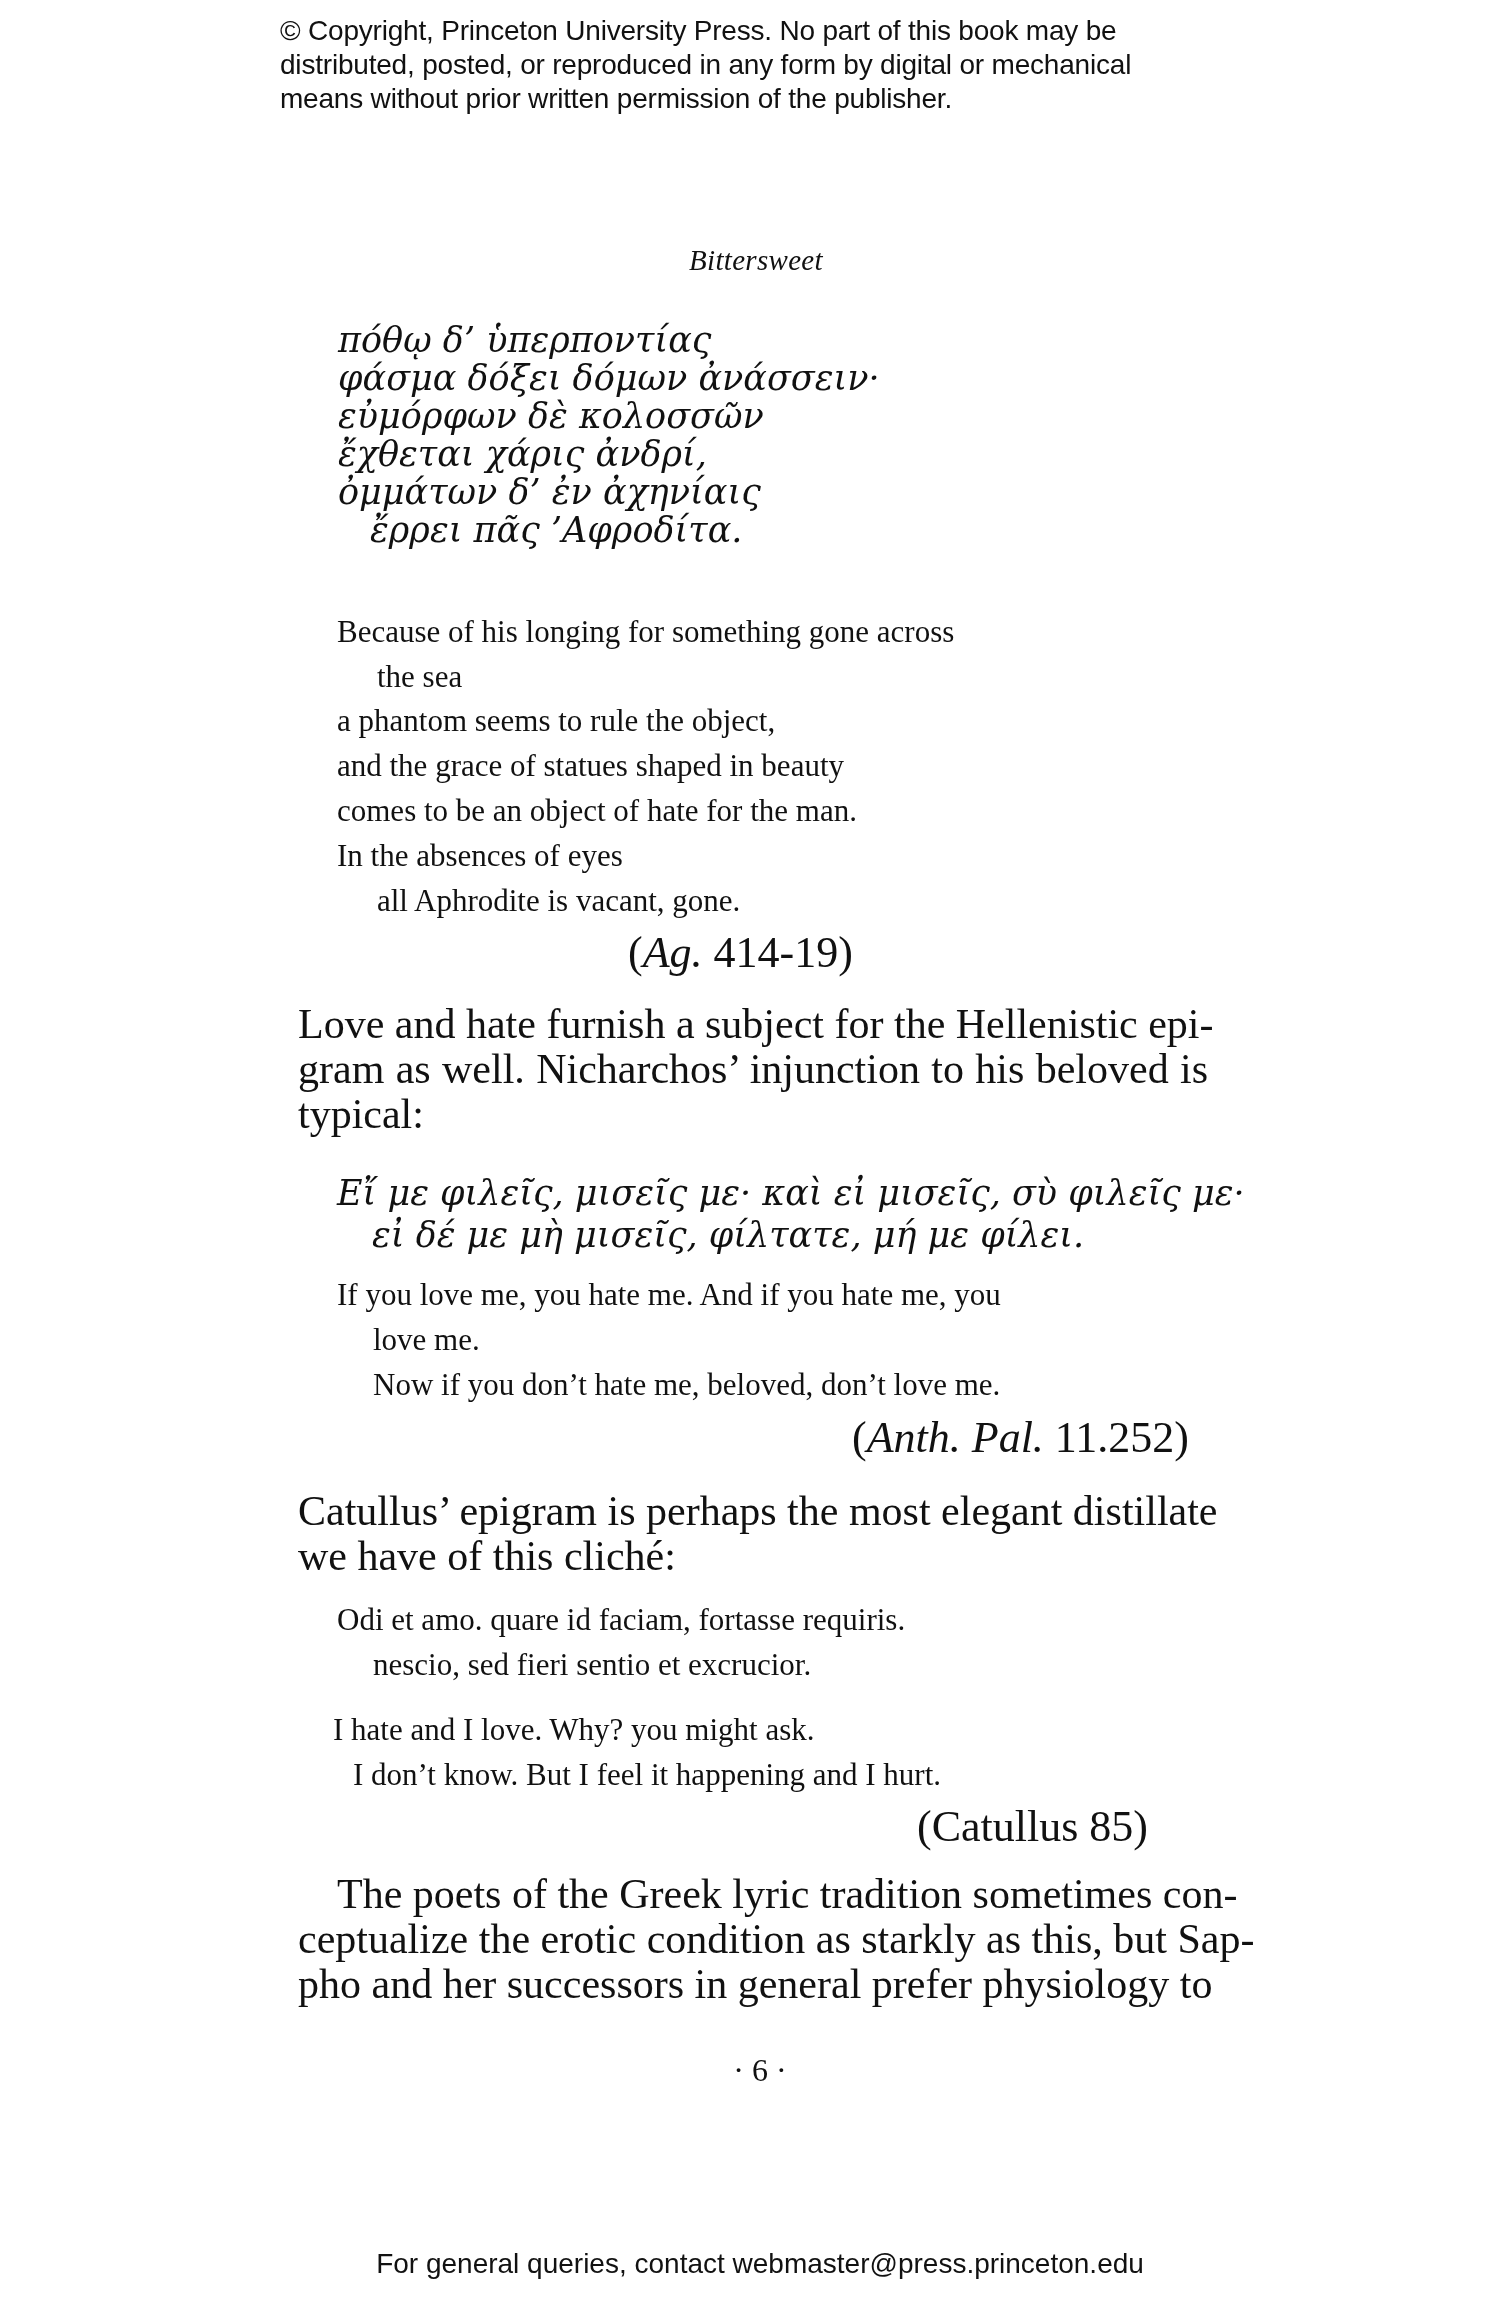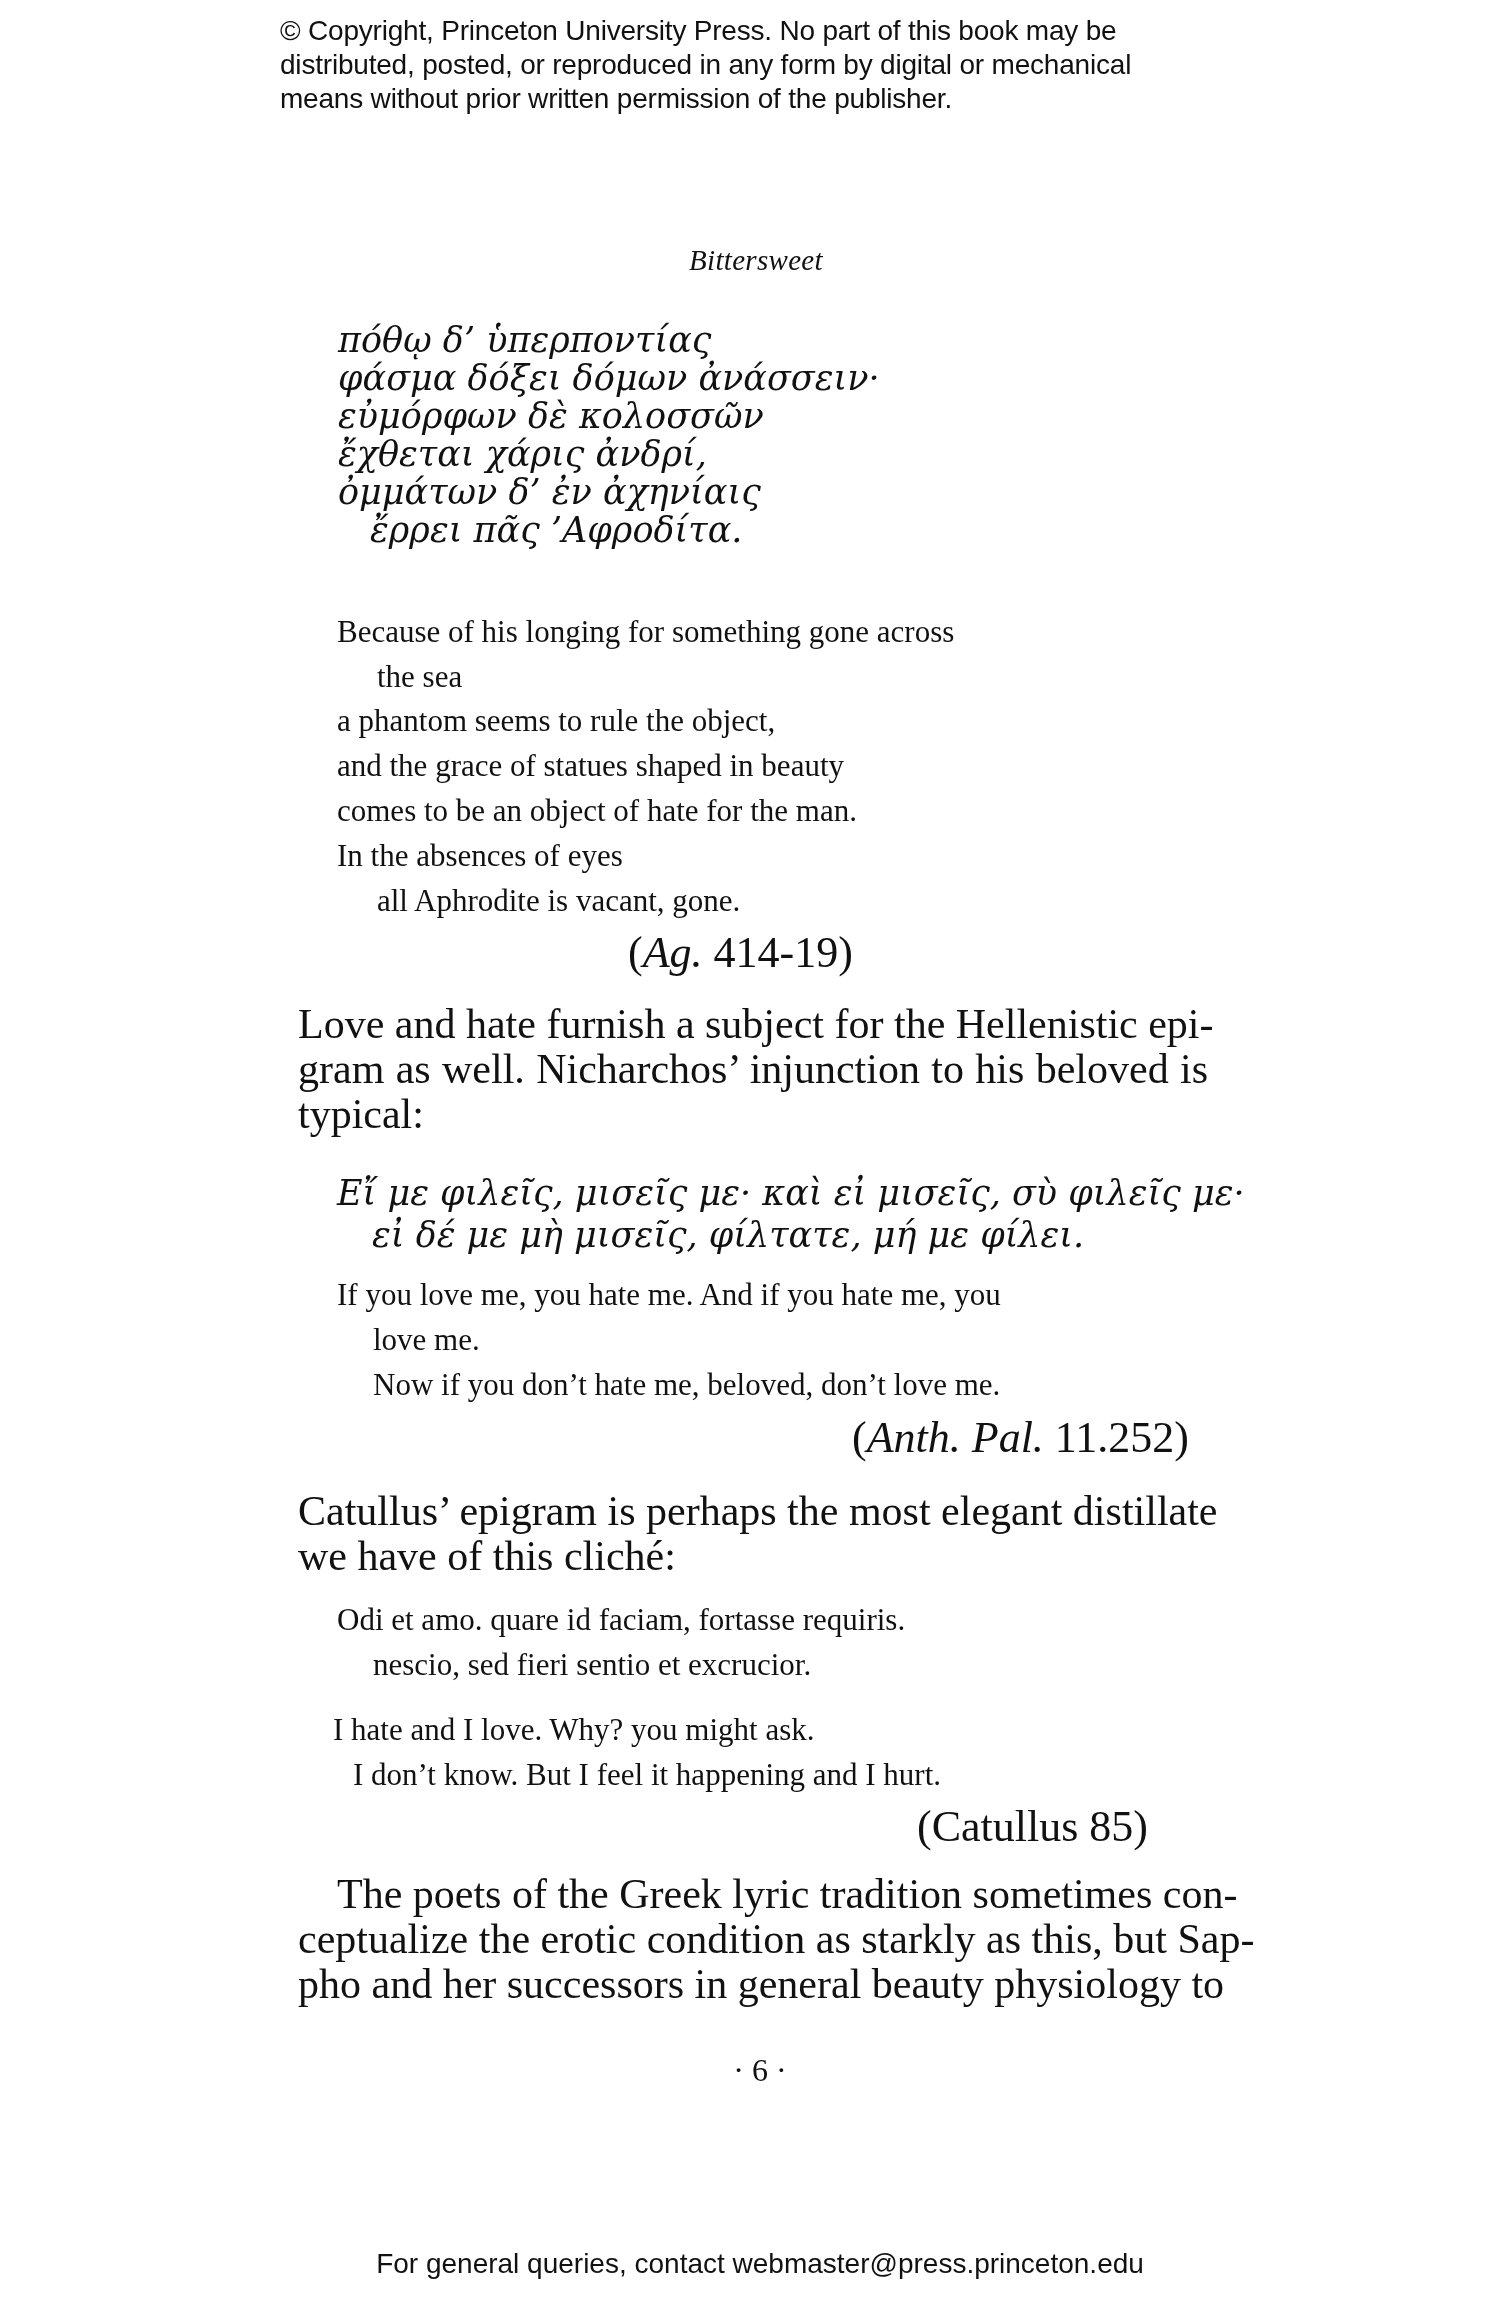--- a/index.html
+++ b/index.html
@@ -90,18 +90,18 @@
 
 <div>
   <div class="line serif verse" style="left:333px; top:1712px;">I hate and I love. Why? you might ask.</div>
   <div class="line serif verse" style="left:353px; top:1757px;">I don’t know. But I feel it happening and I hurt.</div>
   <div class="line serif cite" style="left:917px; top:1801px;">(Catullus 85)</div>
 </div>
 
 <div>
   <div class="line serif para" style="top:1870px; left:337px; width:871px;">The poets of the Greek lyric tradition sometimes con-</div>
   <div class="line serif para" style="top:1915px;">ceptualize the erotic condition as starkly as this, but Sap-</div>
-  <div class="line serif para" style="top:1960px;">pho and her successors in general beauty physiology to</div>
+  <div class="line serif para" style="top:1960px;">pho and her successors in general prefer physiology to</div>
 </div>
 
 <div class="line serif pagenum" style="top:2052px; padding-left:10px;">· 6 ·</div>
 
 <div class="line sans footer" style="top:2248px; padding-left:10px;">For general queries, contact webmaster@press.princeton.edu</div>
 
 </body></html>

